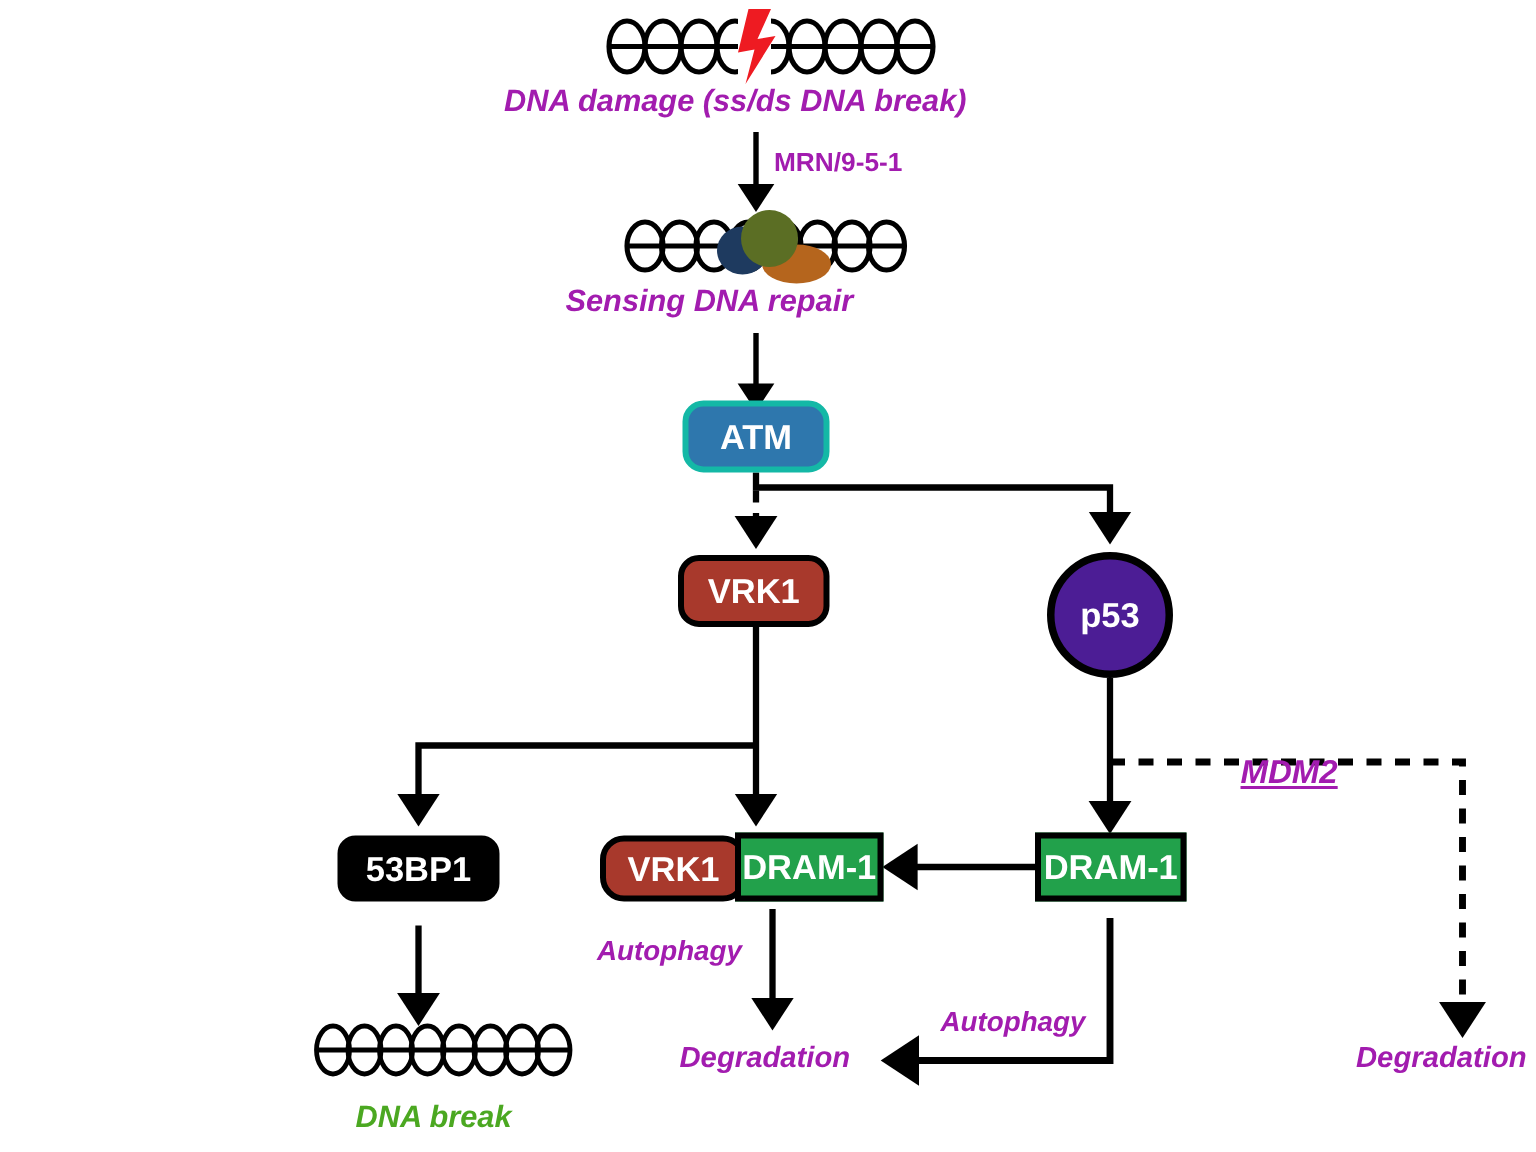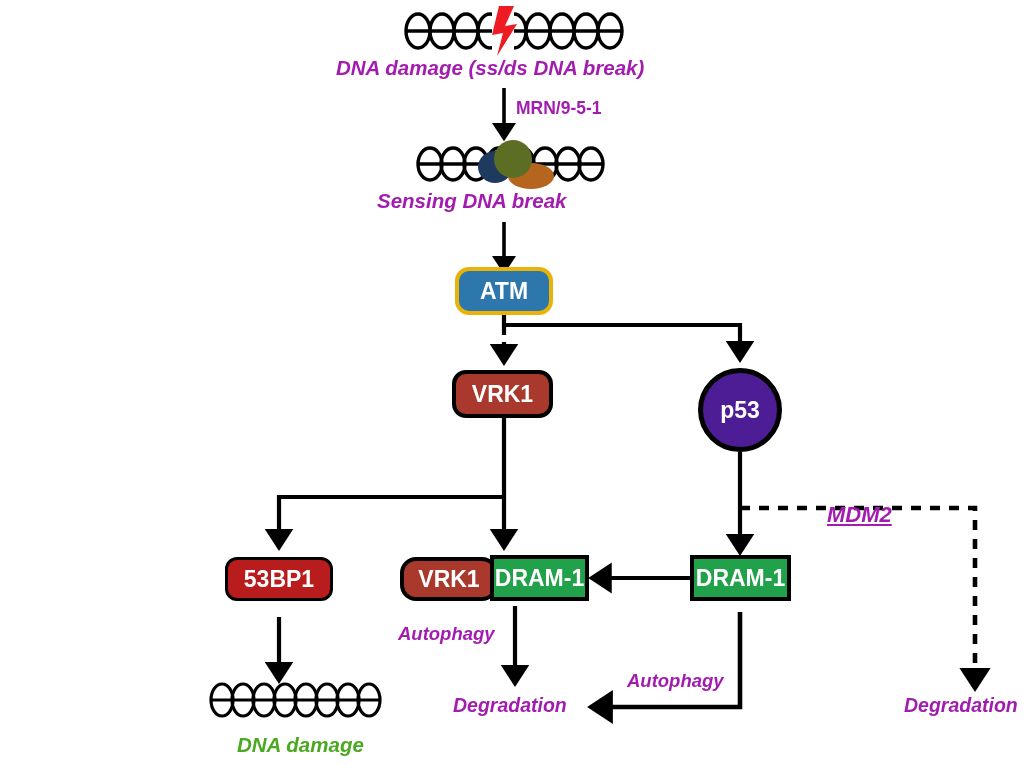--- a/index.html
+++ b/index.html
@@ -38,38 +38,38 @@
     align-items: center;
     justify-content: center;
     box-sizing: border-box;
     font-family: "Liberation Sans", sans-serif;
     font-weight: bold;
     color: #ffffff;
     white-space: nowrap;
     line-height: 1;
   }
   .node-atm {
-    border: 4px solid #eab308;
+    border: 4px solid #14b8a6;
     border-radius: 14px;
     background: #2e77ad;
   }
   .node-vrk1 {
     border: 4px solid #000000;
     border-radius: 14px;
     background: #a8392c;
   }
   .node-p53 {
     border: 5px solid #000000;
     border-radius: 50%;
     background: #4c1d95;
   }
   .node-53bp1 {
     border: 3px solid #000000;
     border-radius: 12px;
-    background: #b91c1c;
+    background: #000000;
   }
   .node-dram {
     border: 4px solid #000000;
     border-radius: 0;
     background: #22a14b;
   }
   .complex-vrk1 {
     border: 4px solid #000000;
     border-radius: 16px;
     background: #a8392c;
@@ -161,33 +161,33 @@
     <ellipse cx="348" cy="700" rx="11" ry="16"></ellipse>
     <ellipse cx="369" cy="700" rx="11" ry="16"></ellipse>
     <line x1="211" y1="700" x2="380" y2="700"></line>
   </g>
 </svg>
 
 <div class="label" style="left:336px; top:58px; font-size:20.5px;">DNA damage (ss/ds DNA break)</div>
 
 <div class="label upright" style="left:516px; top:100px; font-size:17.5px;">MRN/9-5-1</div>
 
-<div class="label" style="left:377px; top:191px; font-size:20.5px;">Sensing DNA break</div>
+<div class="label" style="left:377px; top:191px; font-size:20.5px;">Sensing DNA repair</div>
 
 <div class="label" style="left:827px; top:504px; font-size:22px;text-decoration:underline;">MDM2</div>
 
 <div class="label" style="left:398px; top:625px; font-size:18.5px;">Autophagy</div>
 
 <div class="label" style="left:627px; top:672px; font-size:18.5px;">Autophagy</div>
 
 <div class="label" style="left:453px; top:696px; font-size:19.5px;">Degradation</div>
 
 <div class="label" style="left:904px; top:696px; font-size:19.5px;">Degradation</div>
 
-<div class="label" style="left:237px; top:757px; font-size:20.5px; color:#4ba821; transform:translateY(-22px);">DNA damage</div>
+<div class="label" style="left:237px; top:757px; font-size:20.5px; color:#4ba821; transform:translateY(-22px);">DNA break</div>
 
 <div class="node node-atm" style="left:455px; top:267px; width:98px; height:48px; font-size:23px;">
   <span>ATM</span>
 </div>
 
 <div class="node node-vrk1" style="left:452px; top:370px; width:101px; height:48px; font-size:23px;">
   <span>VRK1</span>
 </div>
 
 <div class="node node-p53" style="left:698px; top:368px; width:84px; height:84px; font-size:23px;">

